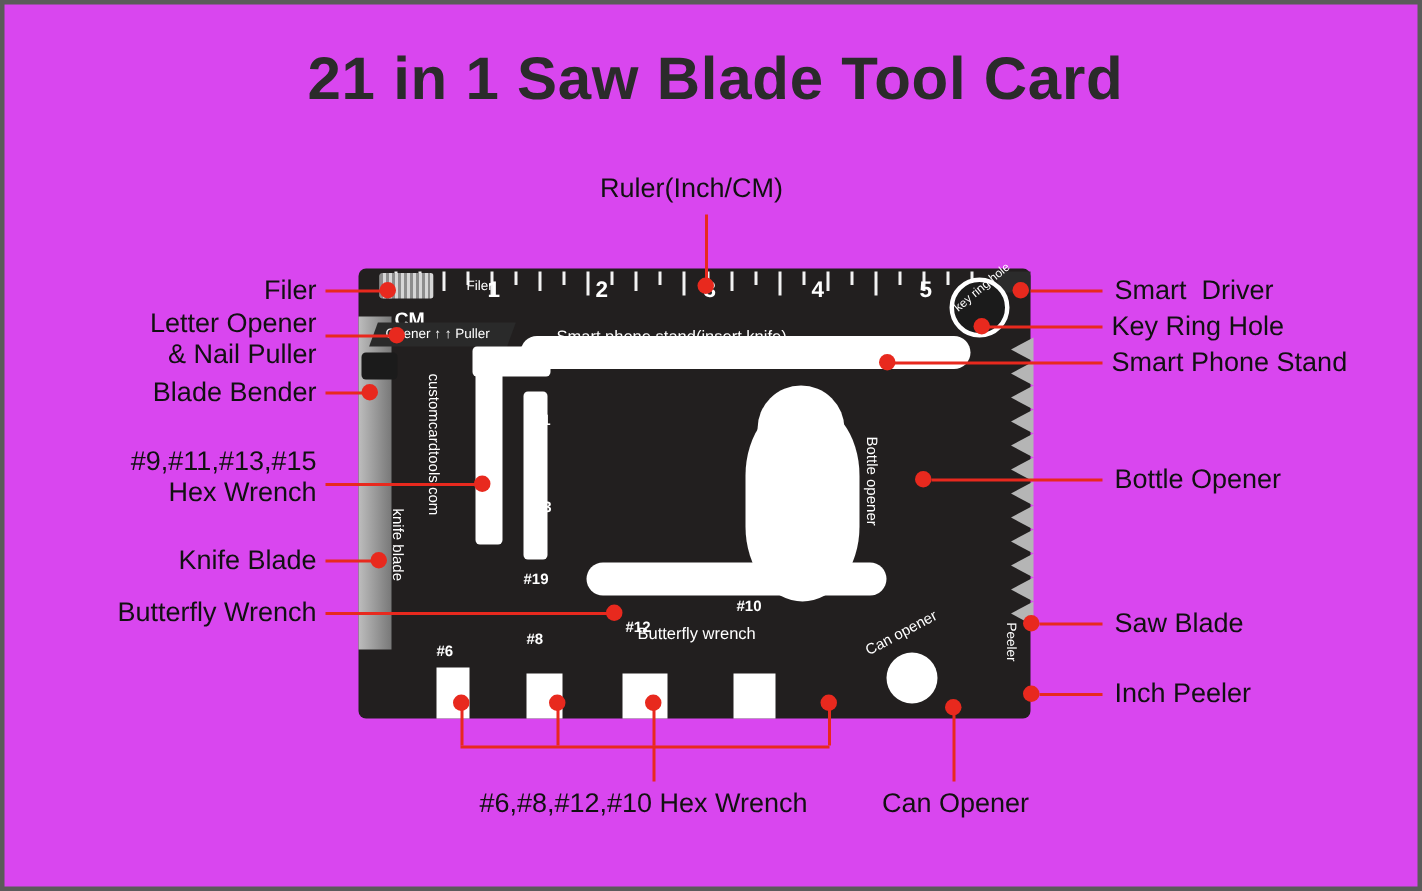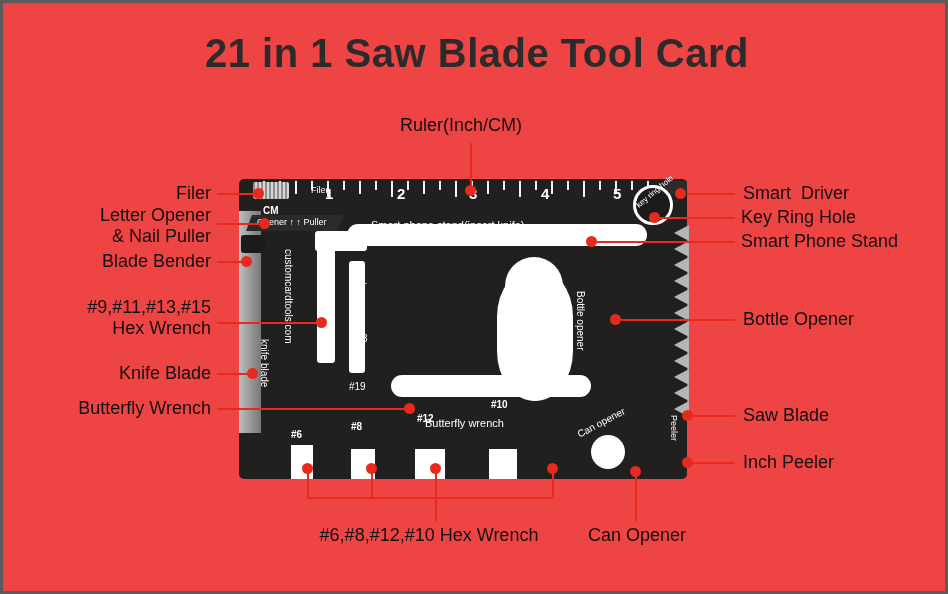--- a/index.html
+++ b/index.html
@@ -7,21 +7,21 @@
     padding: 0;
     background: #ffffff;
   }
   body {
     font-family: "Liberation Sans", sans-serif;
   }
   #page {
     position: relative;
     width: 948px;
     height: 594px;
-    background: #ef4444;
+    background: #d946ef;
     border: 3px solid #5b5b5b;
     box-sizing: border-box;
     overflow: hidden;
   }
   #title {
     position: absolute;
     top: 28px;
     left: 0;
     width: 948px;
     text-align: center;
@@ -93,21 +93,21 @@
   .rulnum {
     position: absolute;
     top: 4px;
     font-size: 15px;
     font-weight: bold;
     color: #ffffff;
   }
   .cmlabel {
     position: absolute;
     left: 24px; top: 26px;
-    font-size: 10px;
+    font-size: 13px;
     color: #ffffff;
     font-weight: bold;
   }
   .filer {
     position: absolute;
     left: 14px; top: 3px;
     width: 36px; height: 17px;
     background: repeating-linear-gradient(90deg,#8d8d8d 0 2px,#d6d6d6 2px 4px);
     border-radius: 2px;
   }
@@ -258,21 +258,21 @@
   .notchlbl {
     position: absolute;
     font-size: 10px;
     color: #ffffff;
     font-weight: bold;
   }
   .hexlbl {
     position: absolute;
     font-size: 10px;
     color: #ffffff;
-    font-weight: normal;
+    font-weight: bold;
   }
 </style>
 </head>
 <body>
 
 <div id="page">
 
   <div id="title">21 in 1 Saw Blade Tool Card</div>
 
   <div id="card">

